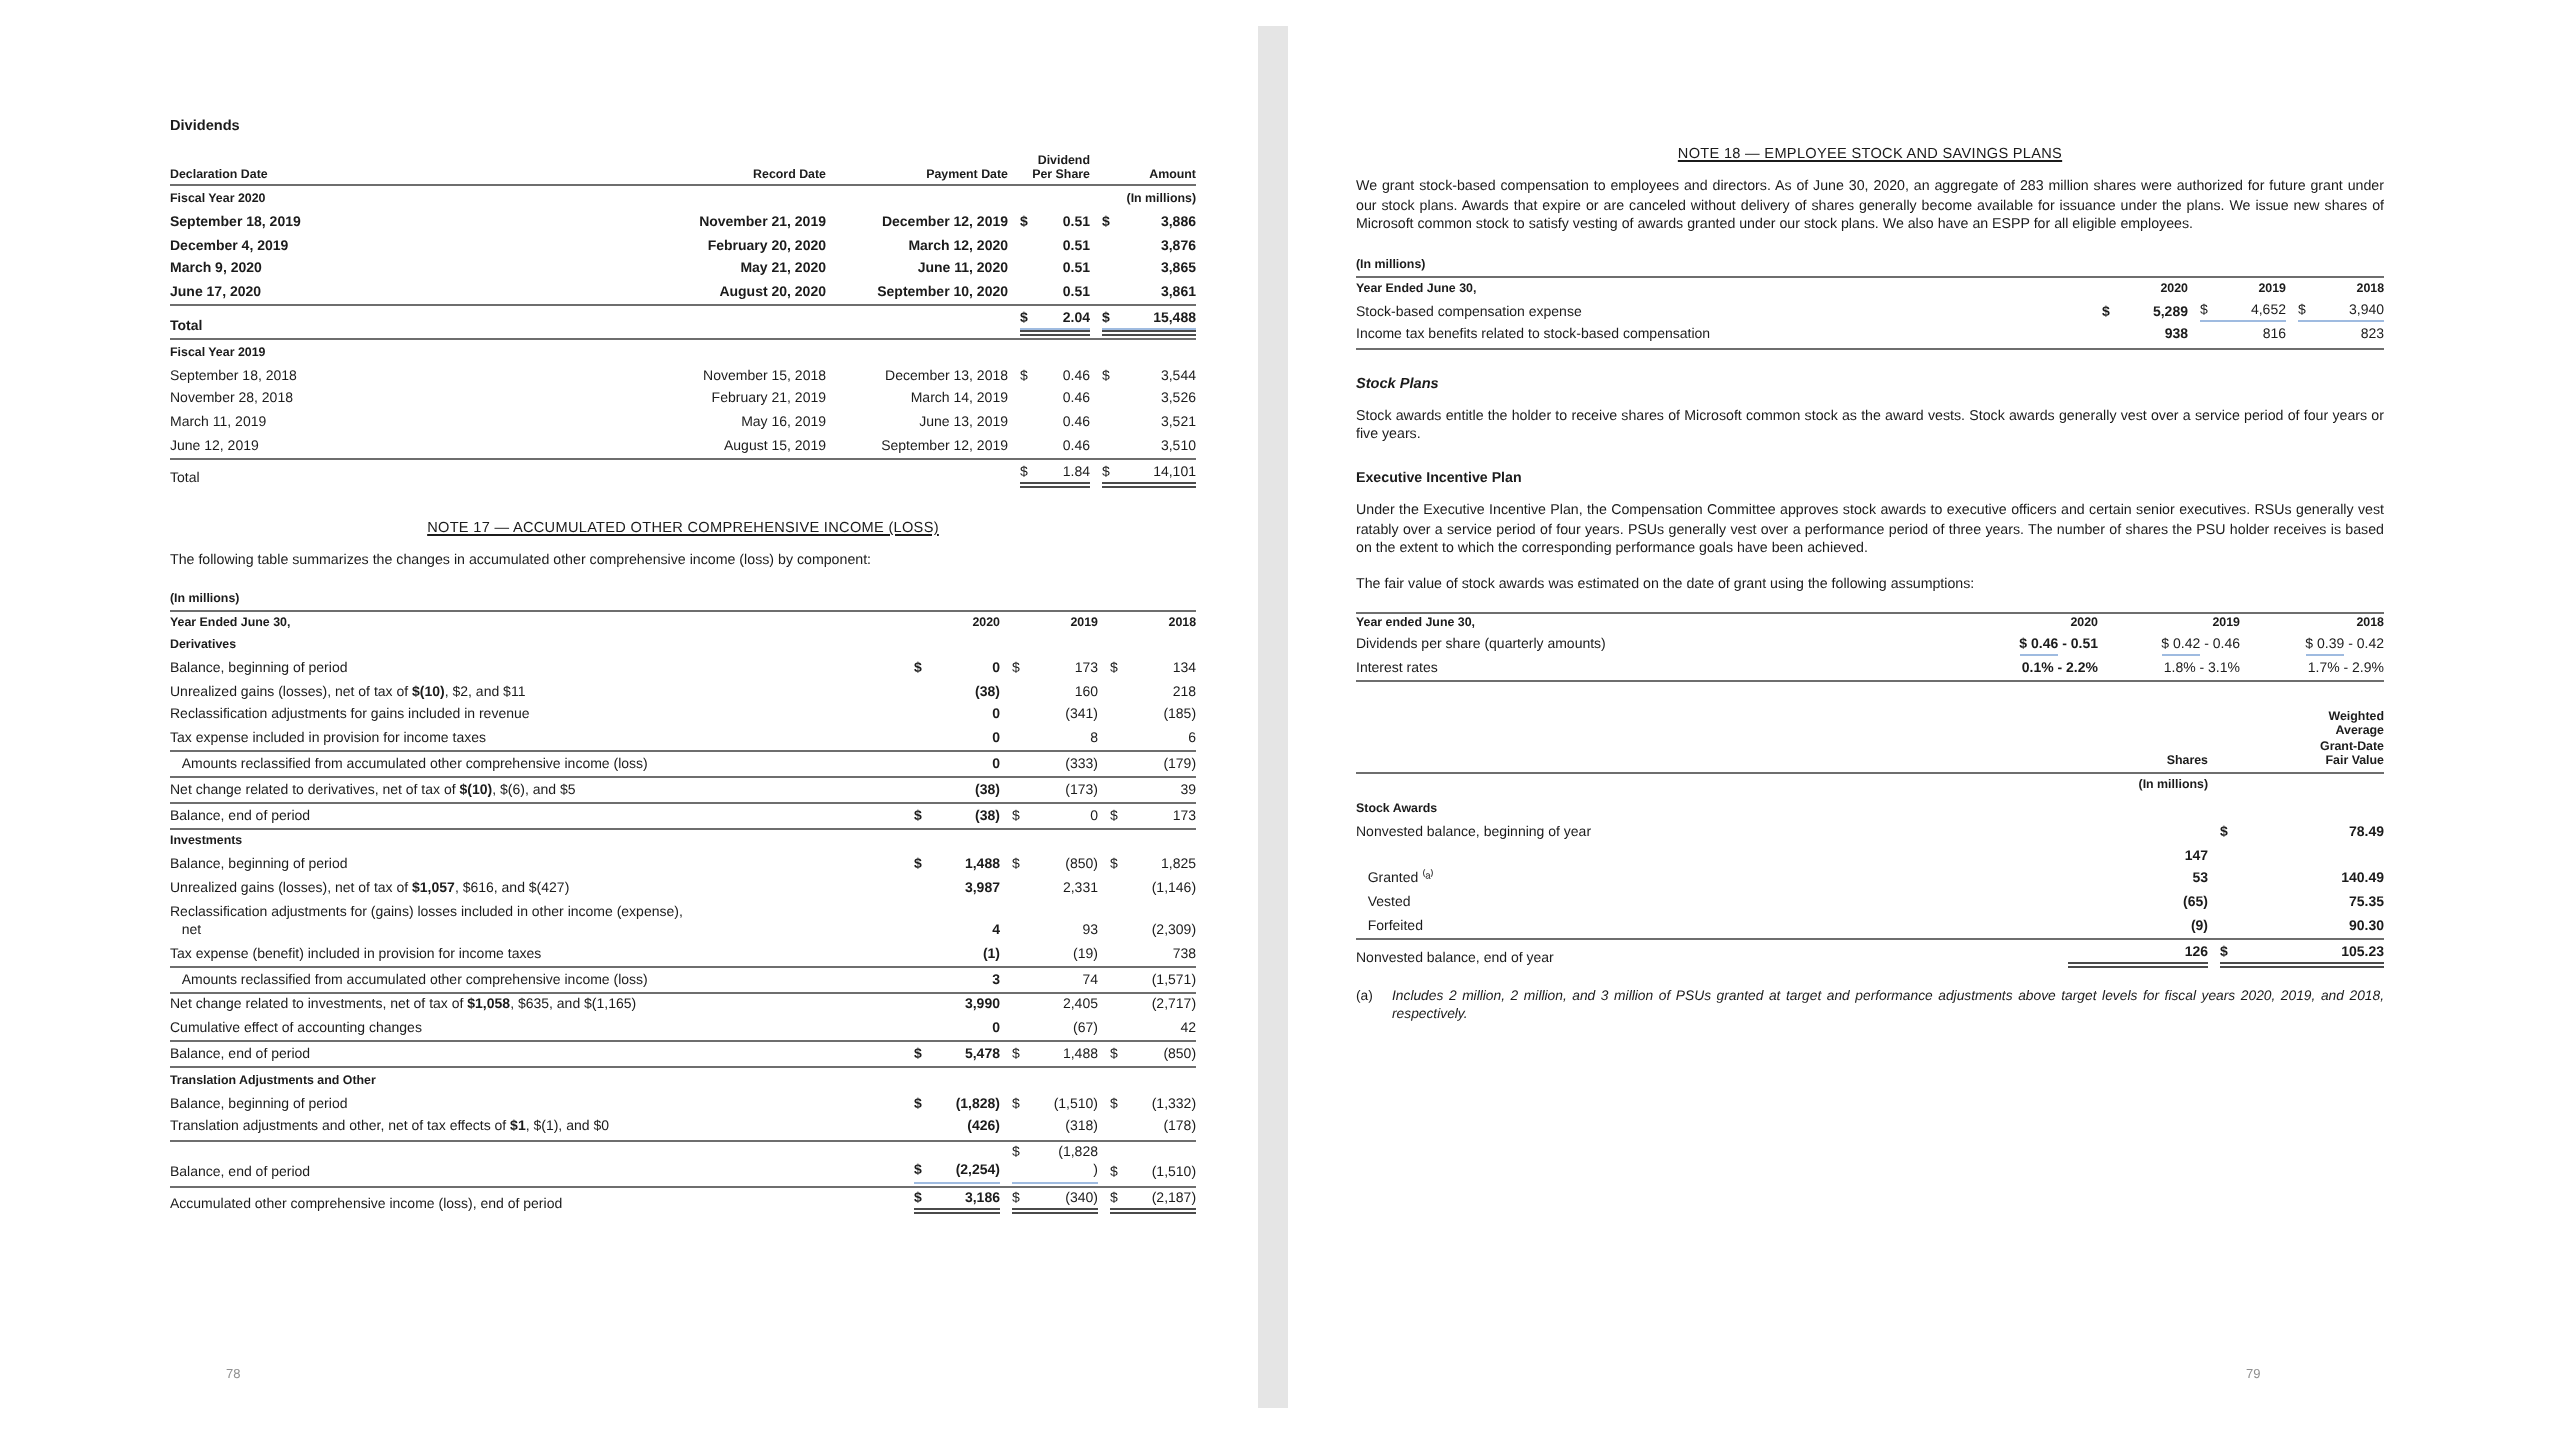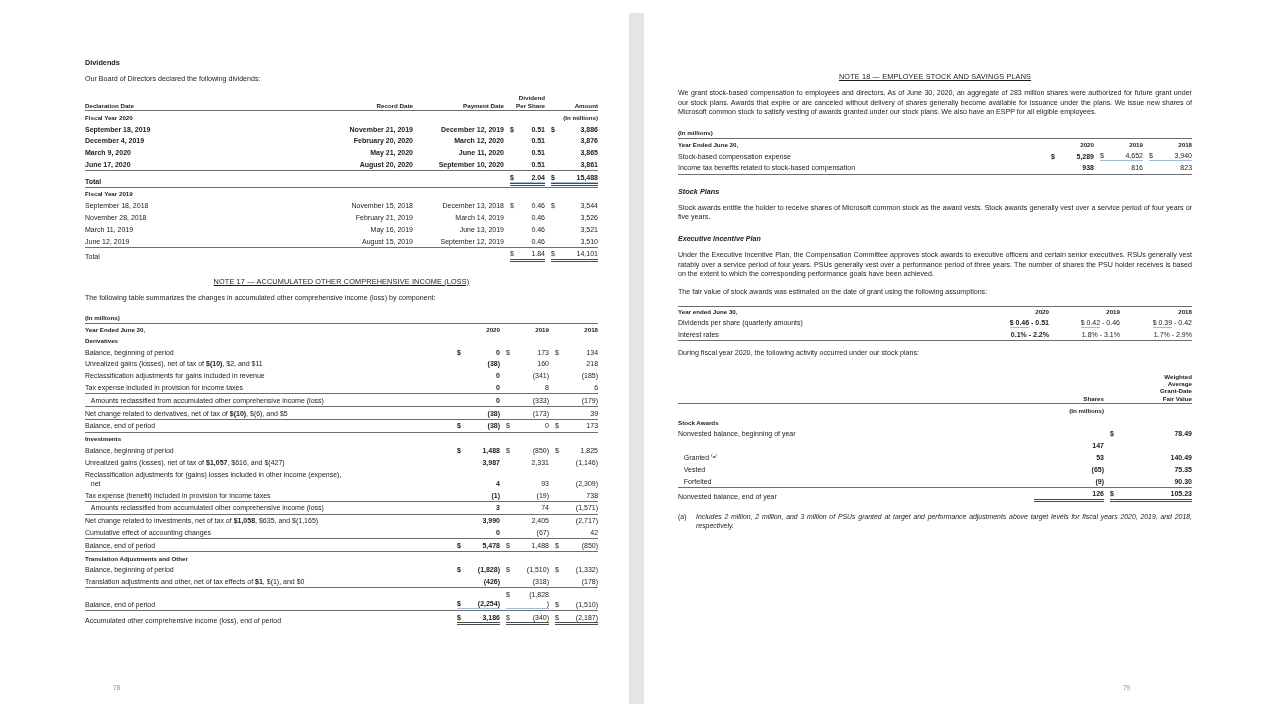--- a/index.html
+++ b/index.html
@@ -3,21 +3,21 @@
 <meta charset="utf-8">
 <style>
   html,body{margin:0;padding:0;background:#ffffff;}
   body{width:1280px;height:720px;overflow:hidden;font-family:"Liberation Sans",sans-serif;color:#1b1b1b;}
   .canvas{position:relative;width:1256px;height:720px;background:#fff;}
   .gutter{position:absolute;left:629px;top:13px;width:15px;height:691px;background:#e5e5e5;}
   .page{position:absolute;top:52px;}
   .page.left{left:85px;width:513px;}
   .page.right{left:678px;width:514px;}
   .h1{font-weight:700;font-size:7.3px;margin-top:6px;}
-  .h-it{font-weight:700;font-style:italic;font-size:7.1px;margin-top:12px;}
+  .h-it{font-weight:700;font-size:7.1px;margin-top:12px;}
   .note-h{text-align:center;font-size:7.3px;text-decoration:underline;margin-top:14px;letter-spacing:.15px;}
   p.body{font-size:7.1px;line-height:9.7px;margin:8px 0 0 0;text-align:justify;}
   p.single{text-align:left;}
   .mt10{margin-top:10px;} .mt12{margin-top:12px;}
   
   table.t{width:100%;border-collapse:collapse;font-size:7px;margin-top:8px;table-layout:fixed;}
   table.t td{padding:1.6px 0 1px 6px;vertical-align:bottom;text-align:right;line-height:9.2px;word-wrap:break-word;}
   table.t td:first-child{text-align:left;padding-left:0;}
   tr.rb td{border-bottom:1px solid #6e6e6e;}
   tr.rt td{border-top:1px solid #6e6e6e;}
@@ -41,21 +41,20 @@
   .footnote .ft{font-style:italic;text-align:justify;}
 </style>
 </head>
 <body>
 
 <div class="canvas">
   <div class="gutter"></div>
 
   <div class="page left">
     <div class="h1">Dividends</div>
-    <p class="body single">Our Board of Directors declared the following dividends:</p>
 
     <table class="t divt">
       <colgroup>
           <col style="width:219px">
           <col style="width:109px">
           <col style="width:91px">
           <col style="width:41px">
           <col style="width:53px">
         </colgroup>
       <tbody>
@@ -534,21 +533,20 @@
           </tr>
           <tr class="rb">
             <td><span class="pv">Interest rates</span></td>
             <td><span class="pv">0.1% - 2.2%</span></td>
             <td><span class="pv">1.8% - 3.1%</span></td>
             <td><span class="pv">1.7% - 2.9%</span></td>
           </tr>
         </tbody>
     </table>
 
-    <p class="body single mt10">During fiscal year 2020, the following activity occurred under our stock plans:</p>
 
     <table class="t awards" style="margin-top:12px;">
       <colgroup>
           <col style="width:350px">
           <col style="width:76px">
           <col style="width:88px">
         </colgroup>
       <tbody>
           <tr class="hdr rb">
             <td><span class="pv"></span></td>

